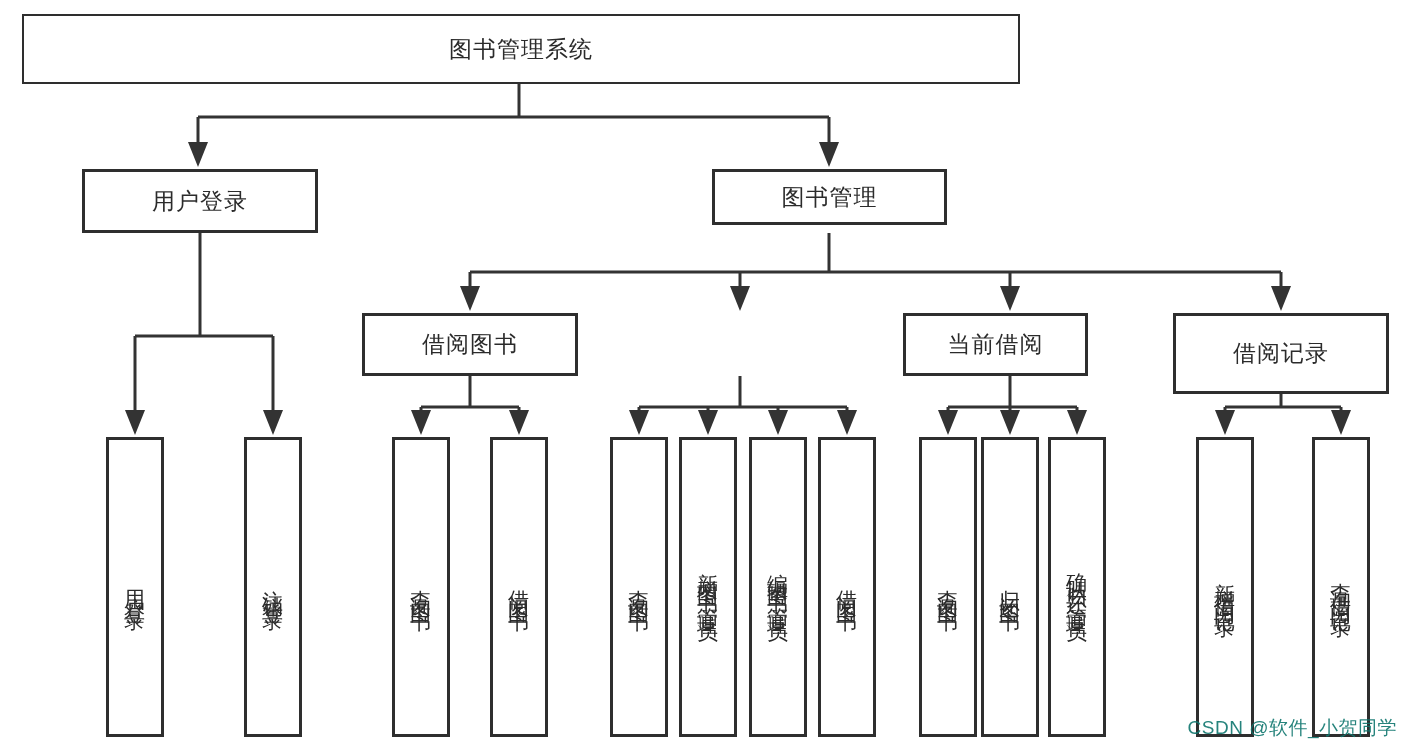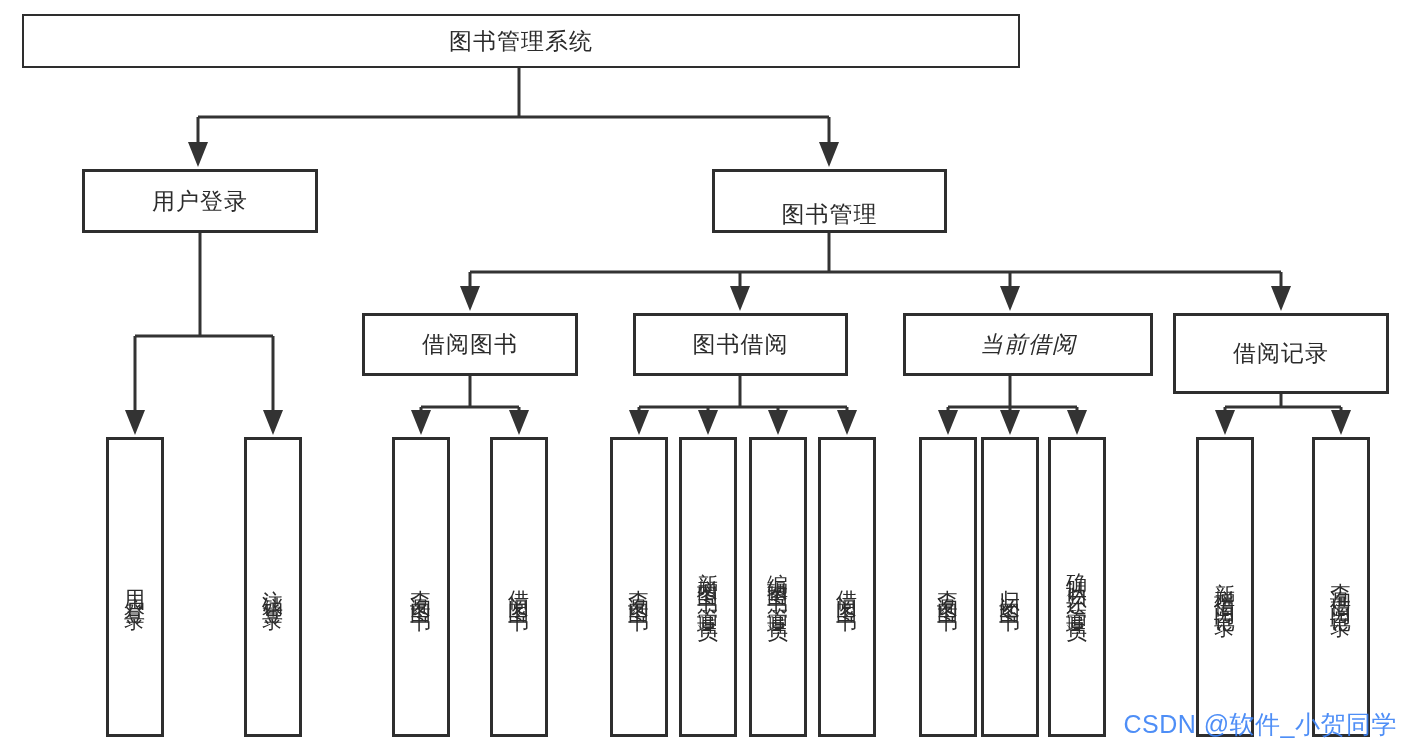--- a/index.html
+++ b/index.html
@@ -41,22 +41,22 @@
     writing-mode: vertical-rl;
     text-orientation: mixed;
     font-size: 21px;
     line-height: 1;
     letter-spacing: 7px;
   }
   .watermark {
     position: absolute;
     right: 8px;
     bottom: 6px;
-    font-size: 25px;
-    color: #3b82f6;
+    font-size: 19px;
+    color: #0f766e;
     letter-spacing: 0.5px;
     white-space: nowrap;
     opacity: 0.9;
   }
 </style>
 </head>
 <body>
 
 <div class="canvas">
 
@@ -108,38 +108,35 @@
       <polygon points="698,410 718,410 708,435" fill="#333333"></polygon>
       <polygon points="768,410 788,410 778,435" fill="#333333"></polygon>
       <polygon points="837,410 857,410 847,435" fill="#333333"></polygon>
       <polygon points="938,410 958,410 948,435" fill="#333333"></polygon>
       <polygon points="1000,410 1020,410 1010,435" fill="#333333"></polygon>
       <polygon points="1067,410 1087,410 1077,435" fill="#333333"></polygon>
       <polygon points="1215,410 1235,410 1225,435" fill="#333333"></polygon>
       <polygon points="1331,410 1351,410 1341,435" fill="#333333"></polygon>
     </svg>
 
-  <div class="node hnode" style="left:22px; top:14px; width:998px; height:54px; border-width:2.5px;">
+  <div class="node hnode" style="left:22px; top:14px; width:998px; height:70px; border-width:2.5px;">
     <span class="lbl">图书管理系统</span>
   </div>
 
   <div class="node hnode" style="left:82px; top:169px; width:236px; height:64px;">
     <span class="lbl">用户登录</span>
   </div>
-  <div class="node hnode" style="left:712px; top:169px; width:235px; height:64px;align-items:flex-end;">
+  <div class="node hnode" style="left:712px; top:169px; width:235px; height:56px;">
     <span class="lbl">图书管理</span>
   </div>
 
   <div class="node hnode" style="left:362px; top:313px; width:216px; height:63px;">
     <span class="lbl">借阅图书</span>
   </div>
-  <div class="node hnode" style="left:633px; top:313px; width:215px; height:63px;">
-    <span class="lbl">图书借阅</span>
-  </div>
-  <div class="node hnode" style="left:903px; top:313px; width:250px; height:63px;font-style:italic;">
+  <div class="node hnode" style="left:903px; top:313px; width:185px; height:63px;">
     <span class="lbl">当前借阅</span>
   </div>
   <div class="node hnode" style="left:1173px; top:313px; width:216px; height:81px;">
     <span class="lbl">借阅记录</span>
   </div>
 
   <div class="node vnode" style="left:106px; top:437px; width:58px; height:300px;">
     <span class="lbl">用户登录</span>
   </div>
   <div class="node vnode" style="left:244px; top:437px; width:58px; height:300px;">

